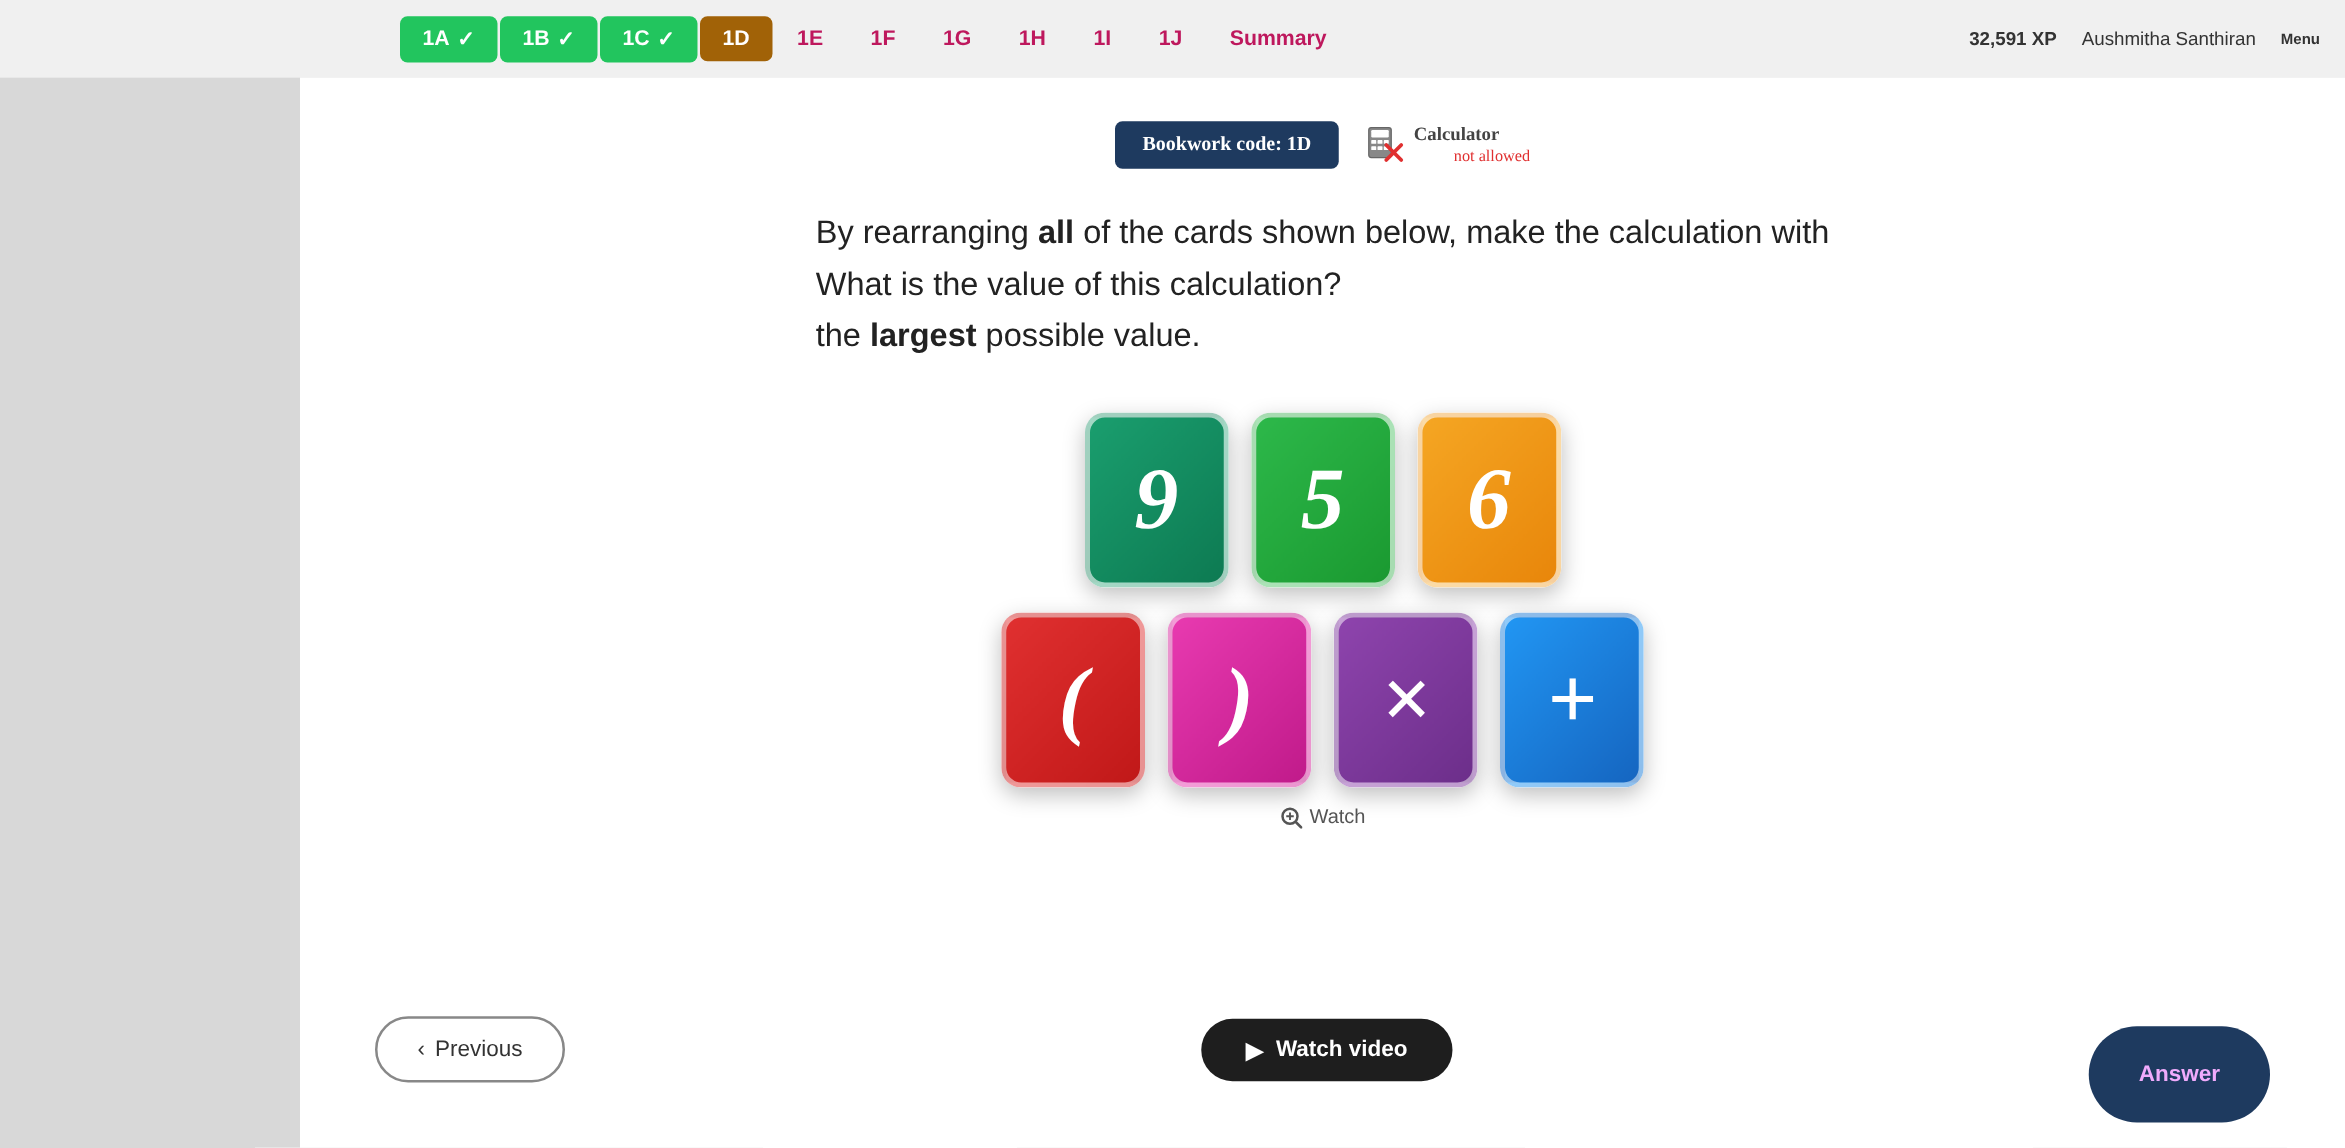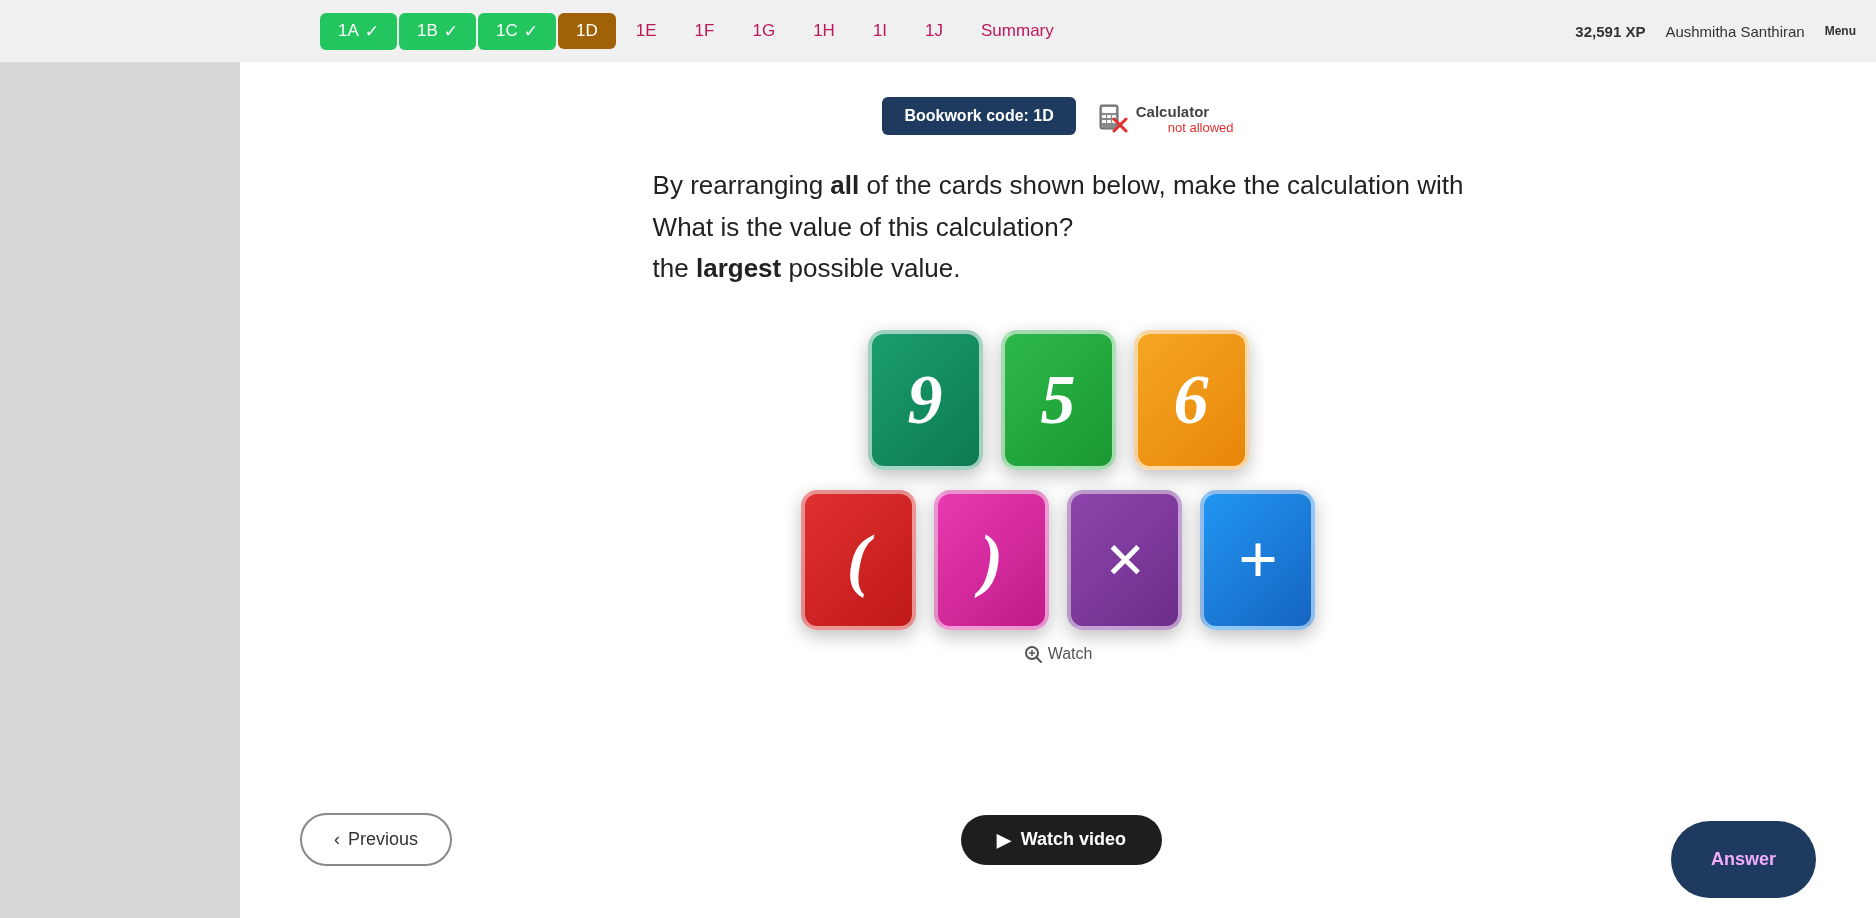--- a/index.html
+++ b/index.html
@@ -31,21 +31,21 @@
       display: flex;
       align-items: center;
       gap: 2px;
       margin-left: 320px;
     }
 
     .nav-tab {
       padding: 8px 18px;
       border-radius: 6px;
       font-size: 17px;
-      font-weight: 400;
+      font-weight: 700;
       cursor: pointer;
       color: #333;
       background: transparent;
       border: none;
       text-align: center;
     }
 
     .nav-tab.completed {
       background: #22c55e;
       color: white;
@@ -98,24 +98,25 @@
     .content-inner {
       padding: 30px 60px;
       display: flex;
       flex-direction: column;
       align-items: center;
     }
 
     
     .bookwork-bar {
       display: flex;
-      align-items: flex-end;
+      align-items: center;
       gap: 20px;
       margin-bottom: 30px;
       margin-top: 5px;
+      font-family: Liberation Serif, serif;
     }
 
     .bookwork-code {
       background: #1e3a5f;
       color: white;
       padding: 10px 22px;
       border-radius: 6px;
       font-size: 16px;
       font-weight: 600;
     }

